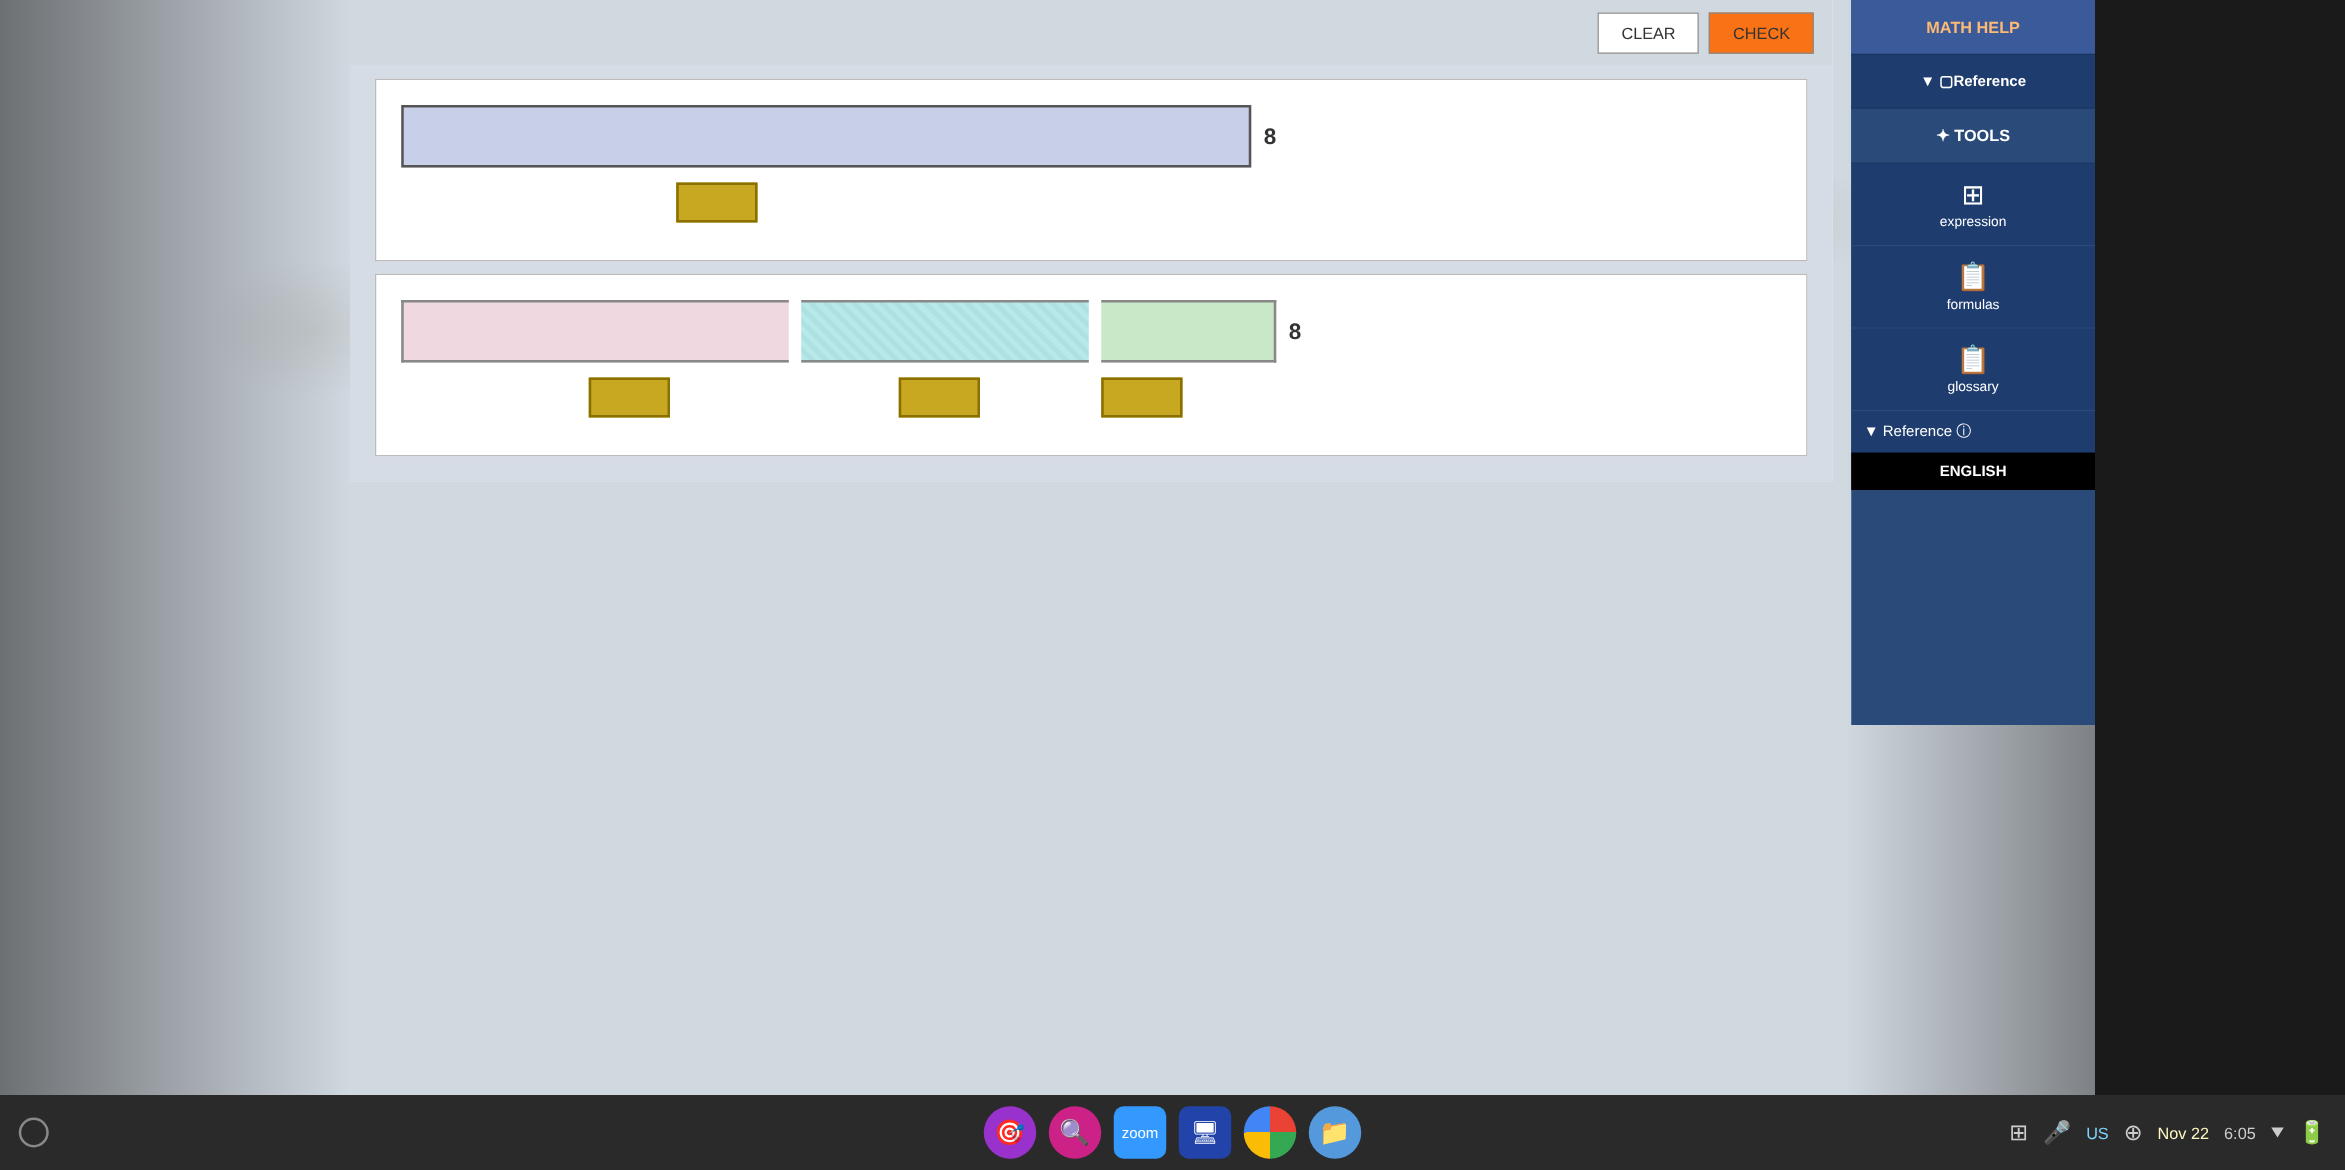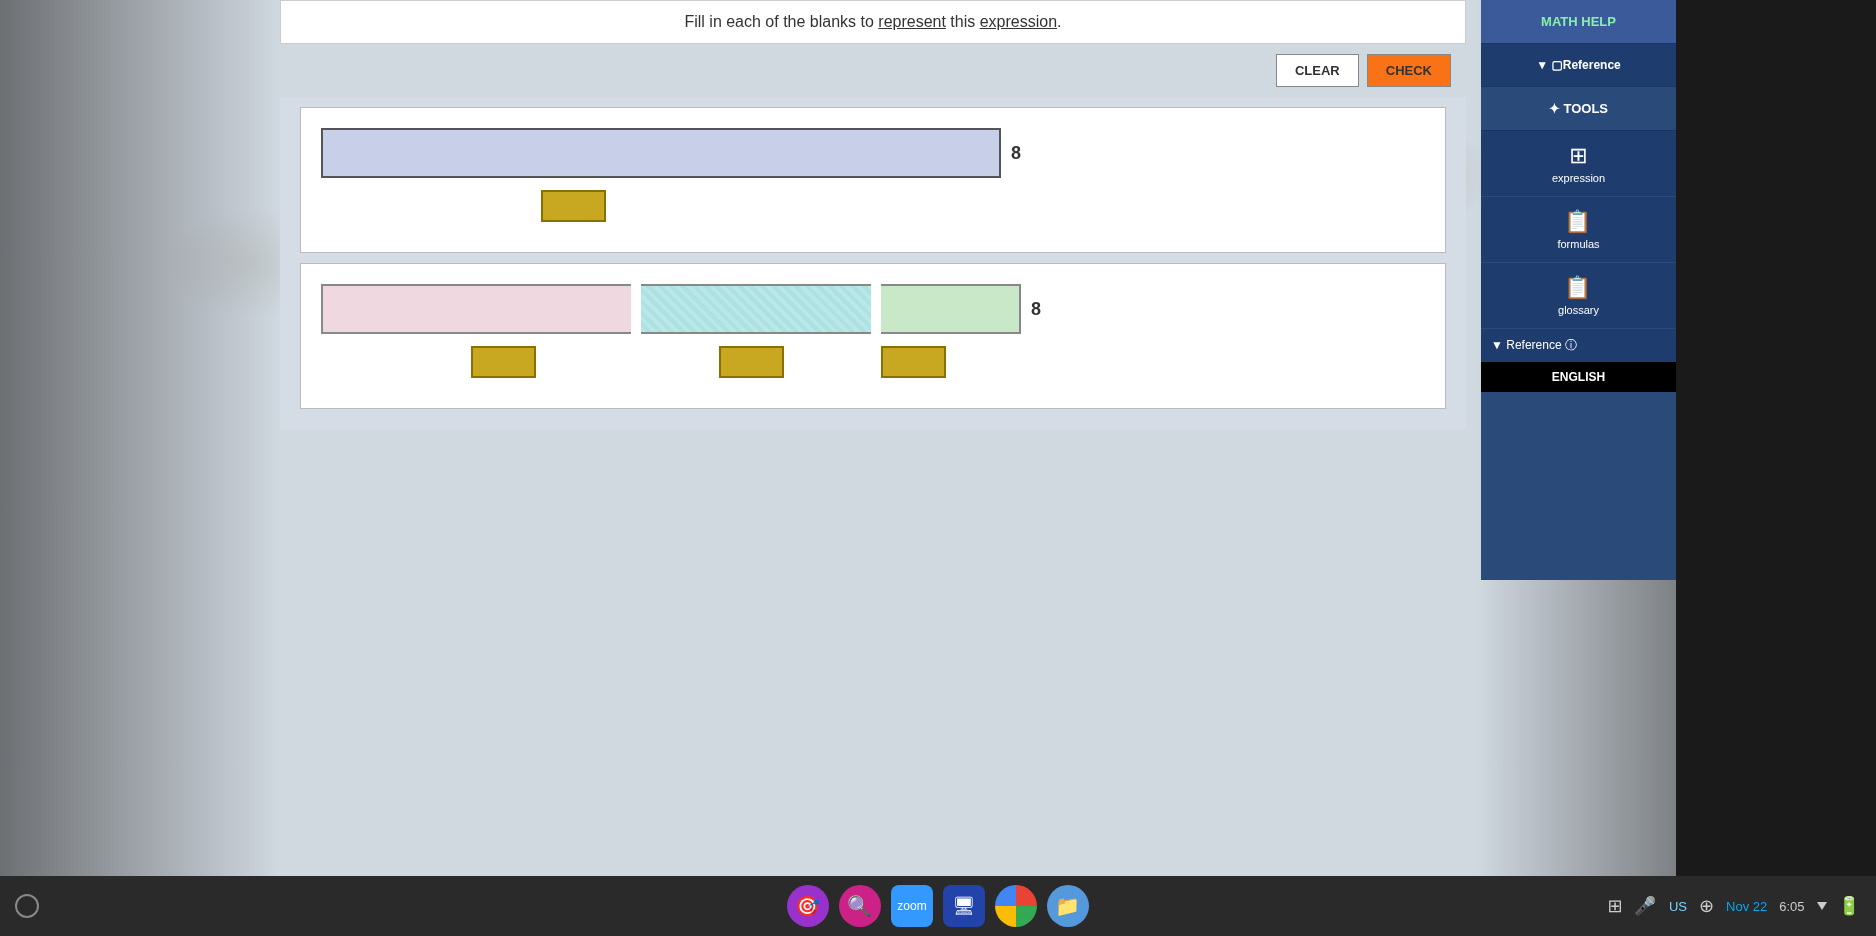--- a/index.html
+++ b/index.html
@@ -75,21 +75,21 @@
       padding: 10px 15px;
       gap: 8px;
       background: #d0d8e0;
     }
 
     .btn-clear, .btn-check {
       padding: 8px 18px;
       border: 1px solid #888;
       background: white;
       font-size: 13px;
-      font-weight: bold;
+      font-weight: normal;
       cursor: pointer;
       color: #333;
     }
     .btn-check {
       background: #f97316;
     }
 
     
     .exercise-area {
       padding: 10px 20px 20px 20px;
@@ -223,21 +223,21 @@
       padding: 14px 10px;
       text-align: center;
       font-size: 13px;
       font-weight: bold;
       cursor: pointer;
       border-bottom: 1px solid #1a3560;
     }
 
     .math-help-btn {
       background: #3a5a9a;
-      color: #86efac;
+      color: #fdba74;
     }
 
     .tools-btn {
       background: #2a4a7a;
       color: white;
       display: flex;
       align-items: center;
       justify-content: center;
       gap: 6px;
     }
@@ -372,23 +372,20 @@
 </head>
 <body>
 
 <div class="main-area">
 
   <div class="trees-left"></div>
   <div class="trees-right"></div>
 
   <div class="content-card">
 
-    <div class="instruction-bar">
-      <span>Fill in each of the blanks to </span><u>represent</u><span> this </span><u>expression</u><span>.</span>
-    </div>
 
     <div class="toolbar-row">
       <button class="btn-clear">CLEAR</button>
       <button class="btn-check">CHECK</button>
     </div>
 
     <div class="exercise-area">
 
       <div class="section-1">
         <div class="bar-row">
@@ -466,18 +463,18 @@
     <div class="taskbar-icon icon-folder">
       <span style="color:white; font-size:20px;">📁</span>
     </div>
   </div>
 
   <div class="taskbar-right">
     <span class="taskbar-right-icon">⊞</span>
     <span class="taskbar-right-icon">🎤</span>
     <span style="color:#7dd3fc;">US</span>
     <span class="taskbar-right-icon">⊕</span>
-    <span style="color:#0ea5e9;">Nov 22</span>
+    <span style="color:#fef9c3;">Nov 22</span>
     <span style="color:#ccc;">6:05</span>
     <div class="triangle-icon"></div>
     <span class="taskbar-right-icon">🔋</span>
   </div>
 </div>
 
 </body></html>

